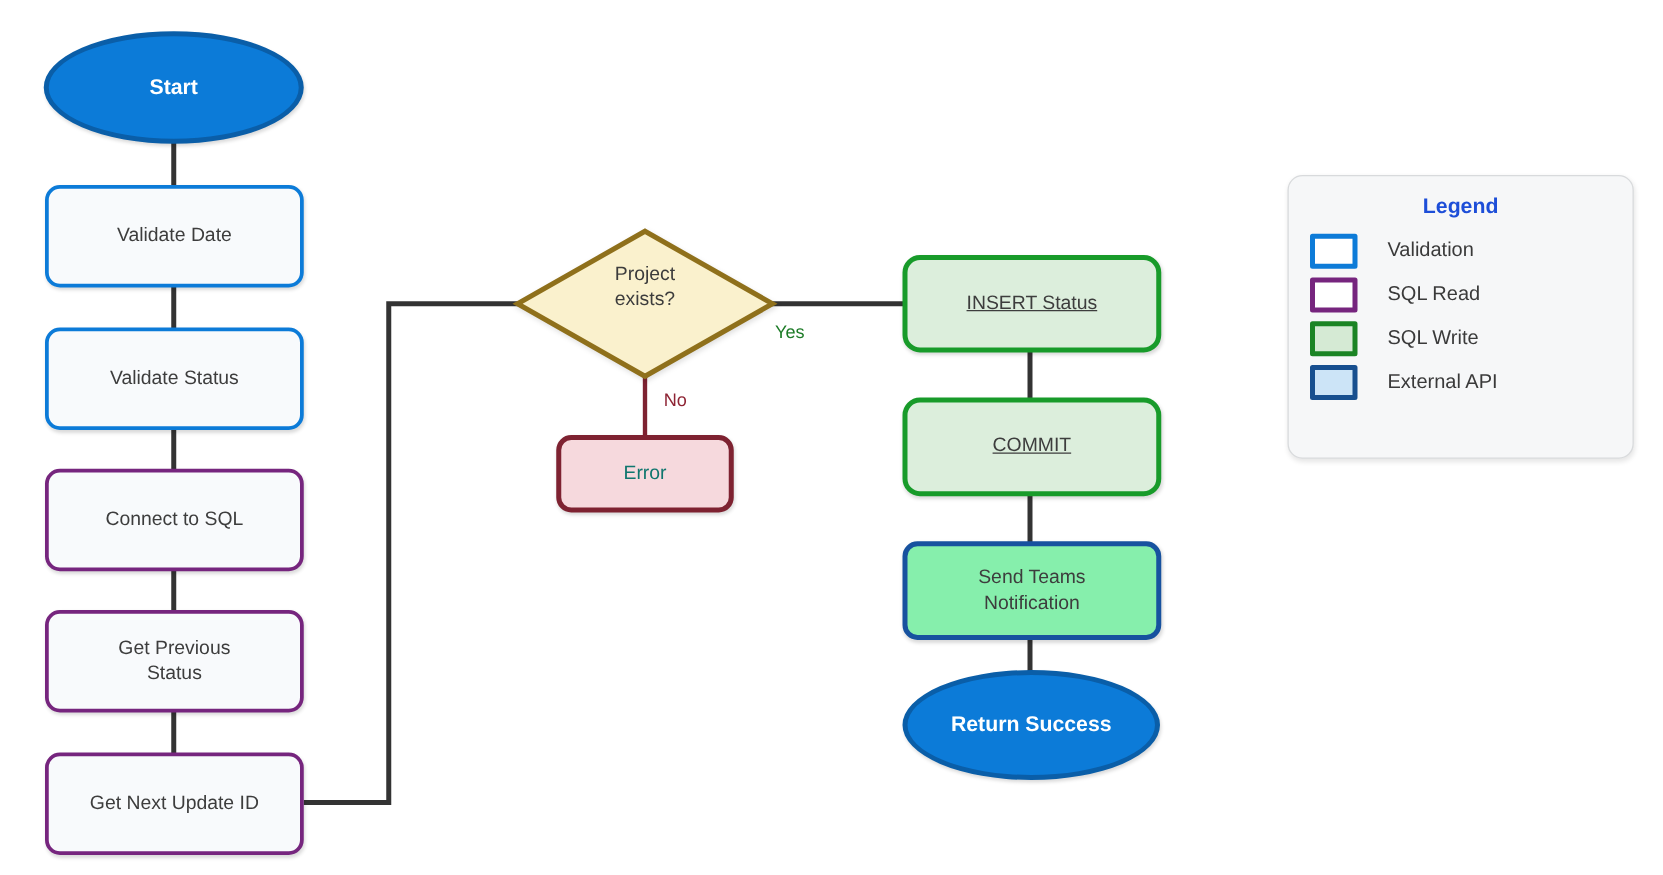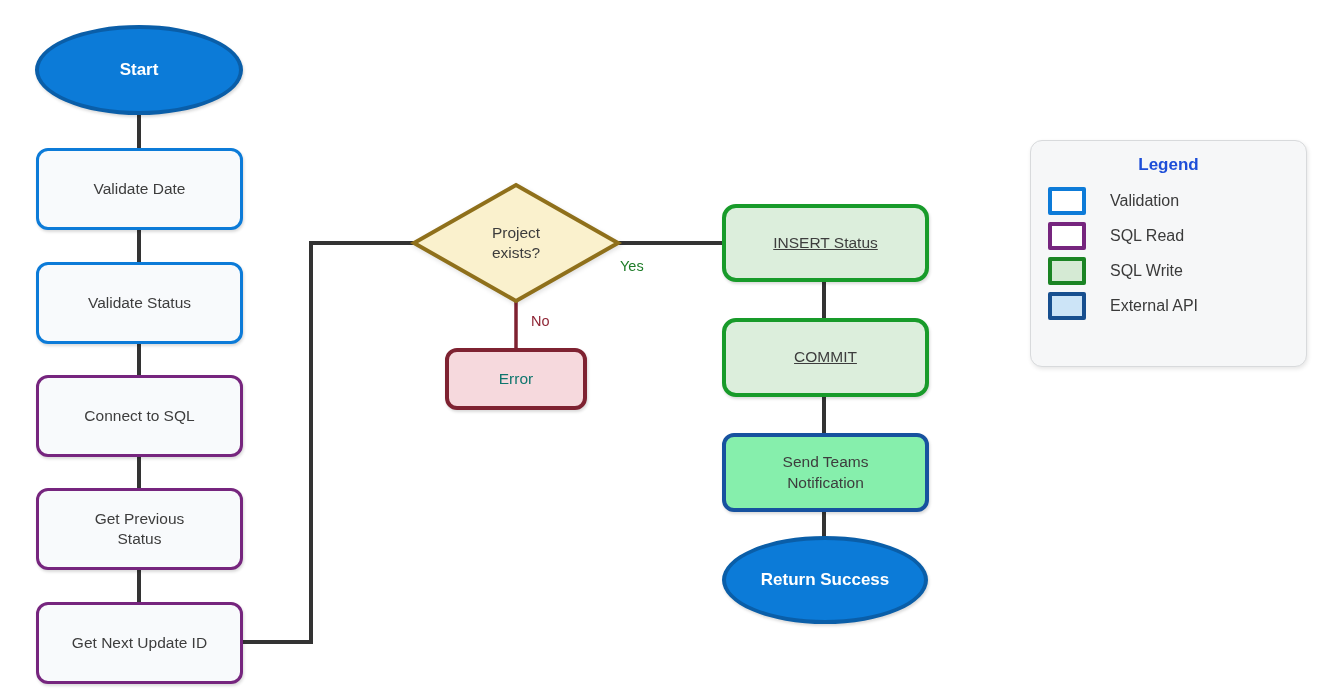--- a/index.html
+++ b/index.html
@@ -11,21 +11,21 @@
         box-shadow:1px 2px 3px rgba(0,0,0,0.15);}
   .terminator{border-radius:50%;background:#0c7bd8;border:4px solid #0a5ea8;color:#ffffff;
         font-weight:bold;font-size:17px;}
   .proc{border-radius:12px;background:#f8fafc;}
   .validation{border:3px solid #0c7bd8;}
   .sqlread{border:3px solid #76257e;}
   .sqlwrite{border-radius:14px;background:#dceedc;border:4px solid #189b2a;text-decoration:underline;}
   .extapi{border-radius:12px;background:#86efac;border:4px solid #17529f;}
   .errorbox{border-radius:12px;background:#f6d9dd;border:4px solid #7e2231;color:#0f766e;}
   .label-narrow{display:inline-block;}
-  .diamond-label{position:absolute;z-index:2;display:flex;align-items:center;justify-content:center;
+  .diamond-label{position:absolute;z-index:2;display:flex;align-items:flex-start;justify-content:center;
         text-align:center;color:#3c3c3c;font-size:15.5px;line-height:1.3;}
   .edge-label{position:absolute;z-index:3;font-size:14.5px;}
   .edge-label.yes{color:#1e7c28;}
   .edge-label.no{color:#8e2434;}
   .legend{position:absolute;left:1030px;top:140px;width:277px;height:227px;box-sizing:border-box;
         background:#f6f7f8;border:1.5px solid #d8dadc;border-radius:12px;z-index:2;
         box-shadow:1px 2px 4px rgba(0,0,0,0.10);}
   .legend-title{text-align:center;font-weight:bold;font-size:17px;color:#1d4ed8;margin-top:14px;}
   .legend-items{margin-top:12px;}
   .legend-row{display:flex;align-items:center;height:28px;margin:0 0 7px 17px;}

